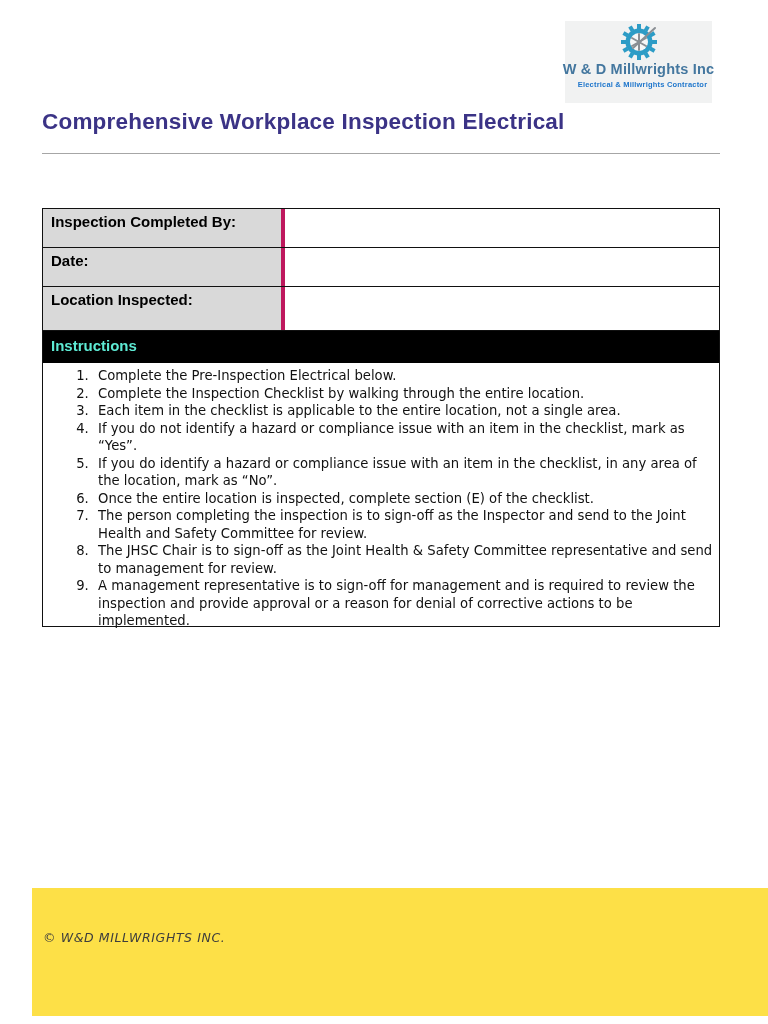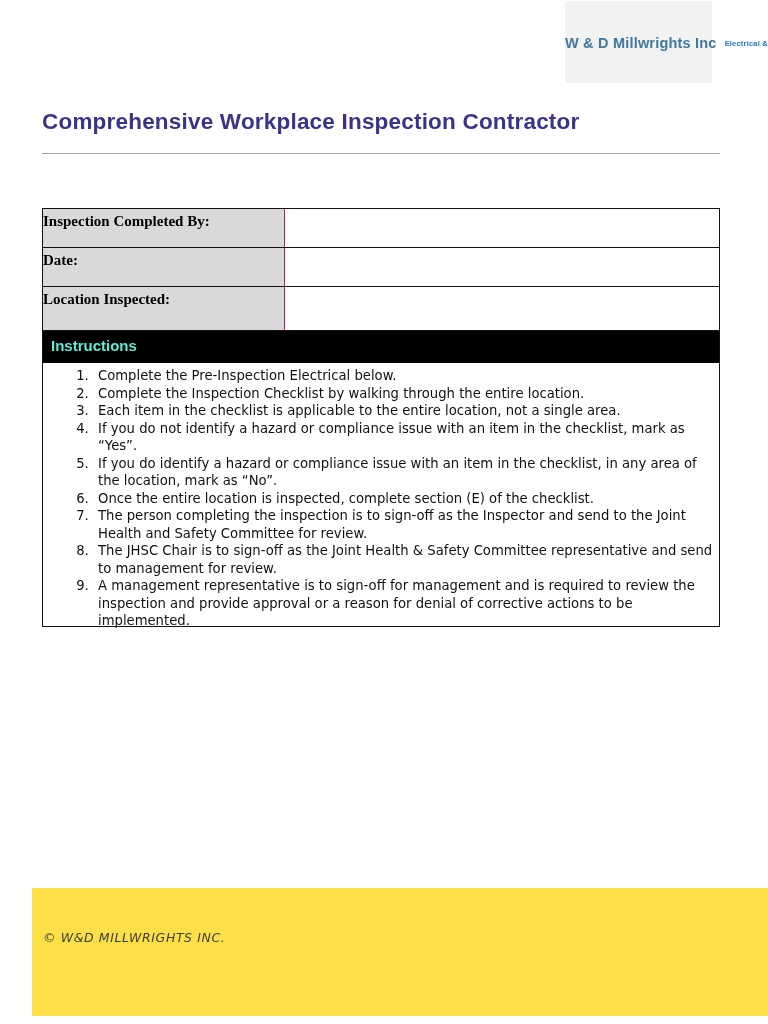--- a/index.html
+++ b/index.html
@@ -6,23 +6,23 @@
   html,body { width:768px; height:1024px; }
   body {
     position:relative;
     background:#ffffff;
     font-family:"Liberation Sans", sans-serif;
     overflow:hidden;
   }
 
   
   .logo-box {
-    position:absolute; left:565px; top:1px; width:147px; height:82px;
+    position:absolute; left:565px; top:21px; width:147px; height:82px;
     background:#f1f2f2;
-    display:flex; align-items:center;
+    display:flex; flex-direction:column; align-items:center;
   }
   .logo-gear { margin-top:3px; }
   .logo-name {
     margin-top:1px; font-size:14.5px; font-weight:bold; color:#44779f;
     letter-spacing:0.2px; white-space:nowrap;
   }
   .logo-tagline {
     margin-top:3px; font-size:7.5px; font-weight:bold; color:#2077cc;
     letter-spacing:0.2px; white-space:nowrap;padding-left:8px;
   }
@@ -38,24 +38,23 @@
     background:#a6a6a6;
   }
 
   
   .form-table {
     position:absolute; left:42px; top:208px; width:678px;
     border:1px solid #111;
   }
   .form-row { display:flex; border-bottom:1px solid #111; }
   .form-label {
-    width:242px; background:#d9d9d9; border-right:1px solid #be185d;
+    width:242px; background:#d9d9d9; border-right:4px solid #be185d;
     font-size:15px; font-weight:bold; color:#000;
-    padding:4px 0 0 0;
-    font-family:Liberation Serif, serif;
+    padding:4px 0 0 8px;
   }
   .form-value { flex:1; background:#ffffff; }
   .row-1 { height:39px; }
   .row-2 { height:44px; }
   .row-3 { height:39px; }
 
   .instructions-header {
     background:#000000; color:#5eead4;
     font-size:15px; font-weight:bold;
     height:32px; padding:6px 0 0 8px;
@@ -107,21 +106,21 @@
       <line x1="13" y1="14" x2="27" y2="22"></line>
       <line x1="13" y1="22" x2="27" y2="14"></line>
       <line x1="14" y1="24" x2="36" y2="4"></line>
     </g>
     <circle cx="20" cy="18" r="2" fill="#8a8f94"></circle>
   </svg>
   <div class="logo-name">W &amp; D Millwrights Inc</div>
   <div class="logo-tagline">Electrical &amp; Millwrights Contractor</div>
 </div>
 
-<div class="page-title">Comprehensive Workplace Inspection Contractor</div>
+<div class="page-title">Comprehensive Workplace Inspection Electrical</div>
 <div class="title-divider"></div>
 
 <div class="form-table">
   <div class="form-row row-1">
     <div class="form-label">Inspection Completed By:</div>
     <div class="form-value"></div>
   </div>
   <div class="form-row row-3">
     <div class="form-label">Date:</div>
     <div class="form-value"></div>

